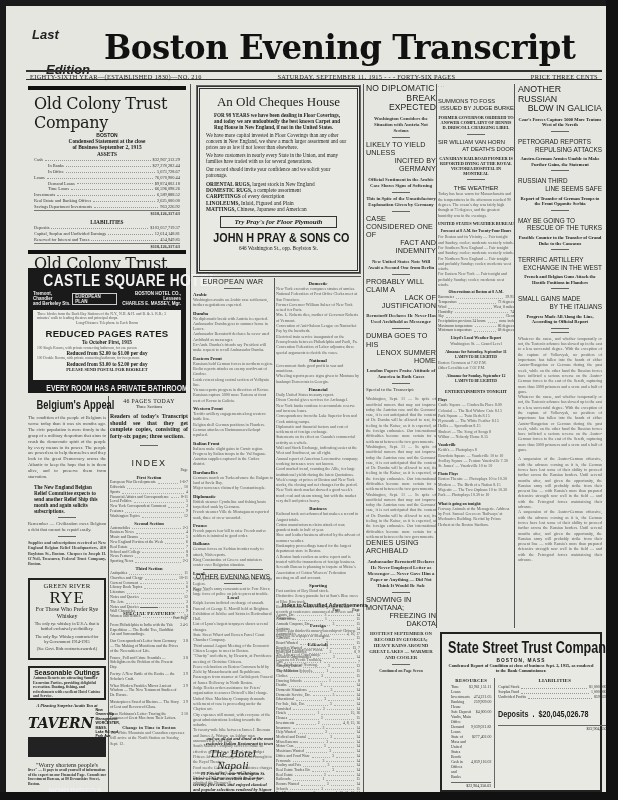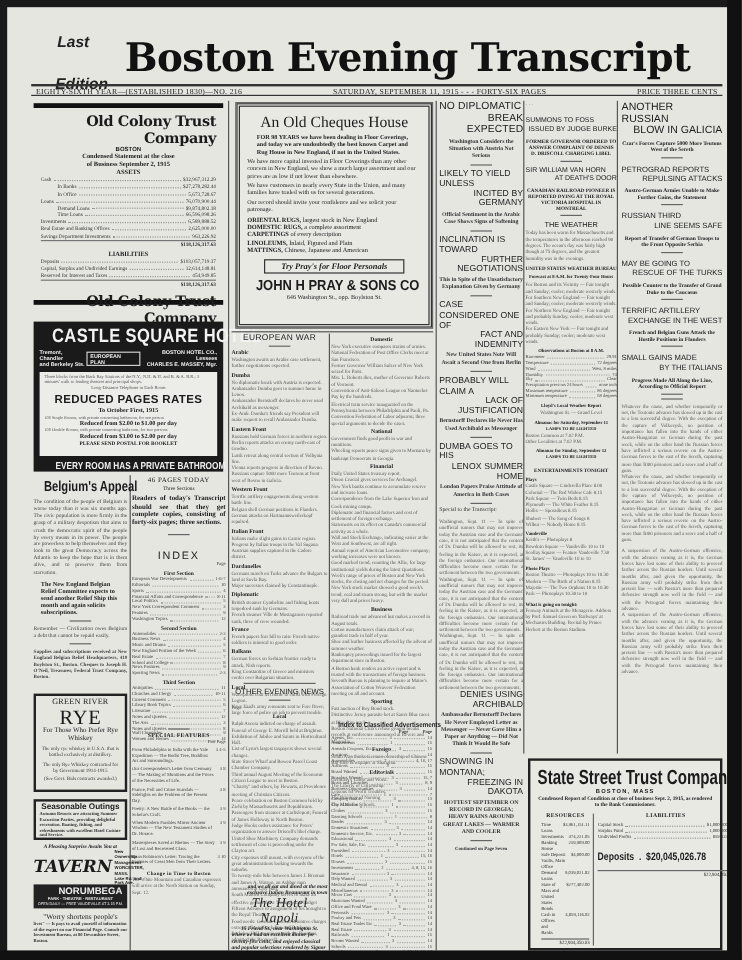--- a/index.html
+++ b/index.html
@@ -3,35 +3,35 @@
 <meta charset="utf-8">
 <style>
   * { box-sizing: border-box; margin: 0; padding: 0; }
   html, body { width: 618px; height: 800px; overflow: hidden; background: #1a1a1a; }
   body { font-family: "DejaVu Serif", serif; color: #1b1b1b; position: relative; }
   .page { position: absolute; left: 6px; top: 6px; width: 600px; height: 790px; background: #e6e6e1; overflow: hidden; }
   .edge-right { position: absolute; right: 0; top: 0; width: 12px; height: 800px; background: #111; }
   .edge-bottom { position: absolute; left: 0; bottom: 0; width: 618px; height: 8px; background: #111; }
 
   
-  .masthead { position: absolute; left: 0; top: 0; width: 612px; height: 70px; text-align: center; }
+  .masthead { position: absolute; left: 0; top: 0; width: 612px; height: 70px; }
   .side-label { position: absolute; font-family: "Liberation Sans", sans-serif; font-style: italic; font-weight: bold; font-size: 13px; line-height: 14px; color: #222; }
   .side-left { left: 26px; top: 22px; }
   .side-left .l2 { padding-left: 14px; font-style: italic; margin-top: 21px; }
   .side-right { left: 530px; top: 28px; }
   .side-right .l2 { padding-left: 10px; }
   .title { position: absolute; left: 98px; top: 22px; width: 420px; font-family: "DejaVu Serif", serif; font-weight: bold; font-size: 33px; letter-spacing: -0.5px; color: #111; white-space: nowrap; transform: scaleX(0.98); transform-origin: left; }
   .dateline { position: absolute; left: 20px; top: 64px; width: 576px; height: 10px; border-top: 2px solid #333; border-bottom: 1px solid #333; font-family: "Liberation Serif", serif; font-size: 6.4px; line-height: 7px; display: flex; justify-content: space-between; padding: 1px 4px 0; text-transform: uppercase; letter-spacing: .3px; }
   .rule-v { position: absolute; width: 1px; background: #555; top: 78px; height: 708px; }
   .tiny { font-size: 4.2px; line-height: 5.6px; color: #555; font-family: "Liberation Serif", serif; }
   .hr { border-top: 1px solid #555; }
 
   
   .oc-box { position: absolute; left: 22px; top: 80px; width: 158px; height: 168px; border-top: 4px solid #111; border-bottom: 4px solid #111; padding: 4px 6px; }
-  .oc-name { font-family: "DejaVu Serif", serif; font-weight: bold; font-size: 12px; text-align: right; letter-spacing: -0.3px; }
+  .oc-name { font-family: "DejaVu Serif", serif; font-weight: normal; font-size: 16px; text-align: left; letter-spacing: -0.3px; }
   .oc-city { font-family: "Liberation Sans", sans-serif; font-weight: bold; font-size: 5px; text-align: center; }
   .oc-sub { font-family: "Liberation Serif", serif; font-weight: bold; font-size: 5.4px; text-align: center; line-height: 6.2px; }
   .oc-head { font-family: "Liberation Serif", serif; font-weight: bold; font-size: 5.4px; text-align: center; margin-top: 1px; }
   .fin-row { display: flex; justify-content: space-between; font-family: "Liberation Serif", serif; font-size: 4.4px; line-height: 5.8px; color: #333; }
   .fin-row.ind { padding-left: 14px; }
   .fin-row .dots { flex: 1; border-bottom: 1px dotted #999; margin: 0 2px 2px; }
   .fin-row b { font-weight: bold; }
   .oc-member { font-family: "Liberation Serif", serif; font-size: 4.6px; text-align: center; font-weight: bold; }
 
   
@@ -65,21 +65,21 @@
   .gr3 { font-family: "Liberation Serif", serif; font-size: 5.8px; line-height: 6.6px; }
   .gr4 { font-family: "Liberation Serif", serif; font-size: 4.2px; line-height: 5.2px; color: #333; margin-top: 2px; }
 
   .so-box { position: absolute; left: 22px; top: 660px; width: 78px; height: 34px; border: 2px solid #222; padding: 1px 3px; }
   .so-t { font-family: "Liberation Sans", sans-serif; font-weight: bold; font-size: 6.8px; text-align: center; }
   .tav { position: absolute; left: 22px; top: 697px; width: 78px; height: 32px; }
   .tav-top { font-family: "Liberation Serif", serif; font-style: italic; font-weight: bold; font-size: 4.4px; text-align: center; }
   .tav-name { font-family: "DejaVu Serif", serif; font-style: italic; font-weight: bold; font-size: 14px; line-height: 14px; }
   .tav-side { font-family: "Liberation Sans", sans-serif; font-size: 3.6px; font-weight: bold; line-height: 4.4px; }
   .nor-box { position: absolute; left: 22px; top: 731px; width: 78px; height: 20px; background: #222; color: #eee; padding: 1px 2px; }
-  .nor-name { font-family: "Liberation Sans", sans-serif; font-weight: bold; font-size: 8px; text-align: right; padding-right: 2px; }
+  .nor-name { font-family: "Liberation Sans", sans-serif; font-weight: bold; font-size: 8px; text-align: right; padding-right: 2px; margin-top: 48px; }
   .worry { position: absolute; left: 22px; top: 755px; width: 78px; }
   .worry .t { font-family: "Liberation Serif", serif; font-size: 6.2px; text-align: center; }
 
   
   .spec { position: absolute; left: 104px; top: 598px; width: 78px; }
   .spec-h { font-family: "Liberation Serif", serif; font-weight: bold; font-size: 4.8px; text-align: center; letter-spacing: .3px; }
   .spec-item { font-family: "Liberation Serif", serif; font-size: 3.9px; line-height: 4.8px; color: #444; display: flex; justify-content: space-between; margin-top: 2px; }
   .spec-item span:first-child { flex: 1; padding-right: 3px; }
 
   
@@ -513,21 +513,21 @@
     <div class="cp-p">We have more capital invested in Floor Coverings than any other concern in New England, we show a much larger assortment and our prices are as low if not lower than elsewhere.</div>
     <div class="cp-p">We have customers in nearly every State in the Union, and many families have traded with us for several generations.</div>
     <div class="cp-p">Our record should invite your confidence and we solicit your patronage.</div>
     <div class="cp-list" id="carpet-list">
         <div><b>ORIENTAL RUGS,</b><span> largest stock in New England</span></div>
         <div><b>DOMESTIC RUGS,</b><span> a complete assortment</span></div>
         <div><b>CARPETINGS</b><span> of every description</span></div>
         <div><b>LINOLEUMS,</b><span> Inlaid, Figured and Plain</span></div>
         <div><b>MATTINGS,</b><span> Chinese, Japanese and American</span></div>
       </div>
-    <div class="cp-try">Try Pray's for Floor Personals</div>
+    <div class="cp-try">Try Pray's for Floor Plymouth</div>
     <div class="cp-co">JOHN H PRAY &amp; SONS CO</div>
     <div class="cp-addr">646 Washington St., opp. Boylston St.</div>
   </div>
 
   <div style="position:absolute;left:187px;top:270px;width:168px" class="hr"></div>
 
   <div class="euro">
     <h3>EUROPEAN WAR</h3>
     <div class="sep"></div>
     <div id="euro-list">
@@ -933,40 +933,39 @@
   </div>
 
   <div class="news">
     <div id="news-heads">
         <div class="hl big"><span>NO DIPLOMATIC</span><span class="r">BREAK EXPECTED</span></div>
         <div class="deck">Washington Considers the Situation with Austria Not Serious</div>
         <div class="sep"></div>
         <div class="hl"><span>LIKELY TO YIELD UNLESS</span><span class="r">INCITED BY GERMANY</span></div>
         <div class="deck">Official Sentiment in the Arabic Case Shows Signs of Softening</div>
         <div class="sep"></div>
-        <div class="hl"><span>INCLINATION IS TOWARD</span><span class="r">FURTHER NEGOTIATIONS</span></div>
         <div class="deck">This in Spite of the Unsatisfactory Explanation Given by Germany</div>
         <div class="sep"></div>
         <div class="hl"><span>CASE CONSIDERED ONE OF</span><span class="r">FACT AND INDEMNITY</span></div>
         <div class="deck">New United States Note Will Await a Second One from Berlin</div>
         <div class="sep"></div>
         <div class="hl"><span>PROBABLY WILL CLAIM A</span><span class="r">LACK OF JUSTIFICATION</span></div>
         <div class="deck">Bernstorff Declares He Never Has Used Archibald as Messenger</div>
         <div class="sep"></div>
         <div class="hl"><span>DUMBA GOES TO HIS</span><span class="r">LENOX SUMMER HOME</span></div>
         <div class="deck">London Papers Praise Attitude of America in Both Cases</div>
         <div class="sep"></div>
       </div>
     <div class="deck" style="text-align:left;font-weight:normal">Special to the Transcript:</div>
     <div class="ln" style="text-align:justify">Washington, Sept. 11 — In spite of unofficial rumors that may not improve today the Austrian case and the Germans' case, it is not anticipated that the content of Dr. Dumba will be allowed to rest, its feeling in the Kaiser, as it is expected, at the foreign embassies. Our international difficulties become more certain for a settlement between the two governments.</div>
     <div class="ln" style="text-align:justify">Washington, Sept. 11 — In spite of unofficial rumors that may not improve today the Austrian case and the Germans' case, it is not anticipated that the content of Dr. Dumba will be allowed to rest, its feeling in the Kaiser, as it is expected, at the foreign embassies. Our international difficulties become more certain for a settlement between the two governments.</div>
     <div class="ln" style="text-align:justify">Washington, Sept. 11 — In spite of unofficial rumors that may not improve today the Austrian case and the Germans' case, it is not anticipated that the content of Dr. Dumba will be allowed to rest, its feeling in the Kaiser, as it is expected, at the foreign embassies. Our international difficulties become more certain for a settlement between the two governments.</div>
     <div id="news-heads2">
         <div class="hl">
-          <span style="display: block; text-align: right;">DENIES USING ARCHIBALD</span>
+          <span style="display: block;">DENIES USING ARCHIBALD</span>
         </div>
         <div class="deck">Ambassador Bernstorff Declares He Never Employed Letter as Messenger — Never Gave Him a Paper or Anything — Did Not Think It Would Be Safe</div>
         <div class="sep"></div>
         <div class="hl"><span>SNOWING IN MONTANA;</span><span class="r">FREEZING IN DAKOTA</span></div>
         <div class="deck">HOTTEST SEPTEMBER ON RECORD IN GEORGIA; HEAVY RAINS AROUND GREAT LAKES — WARMER AND COOLER</div>
         <div class="sep"></div>
       </div>
     <div class="deck" style="font-size:4px">Continued on Page Seven</div>
   </div>
 

